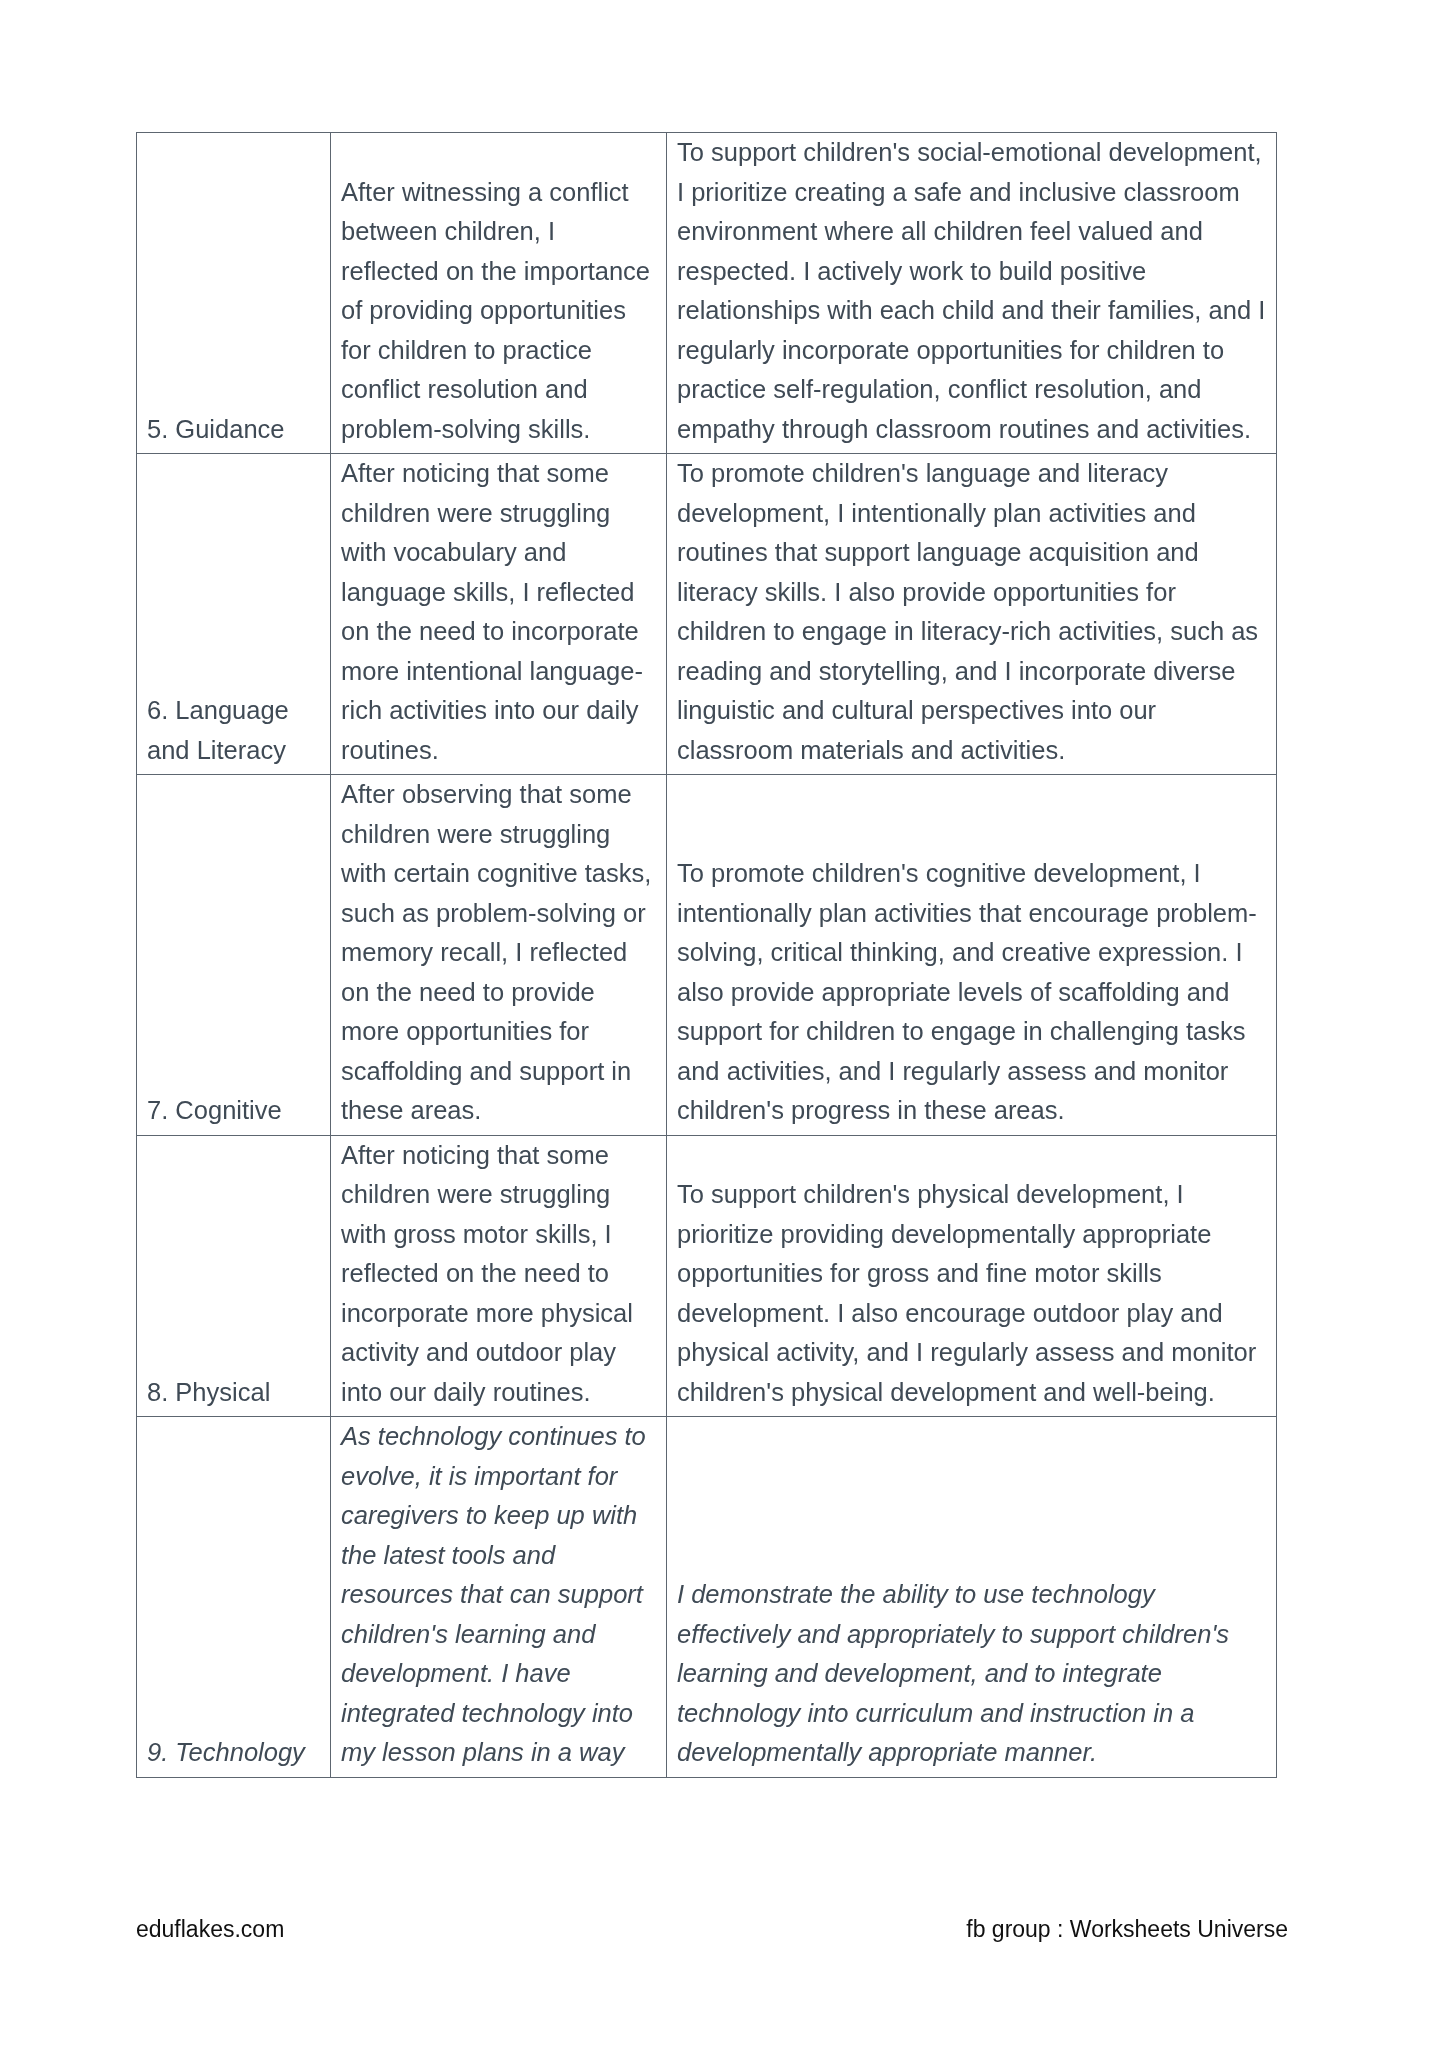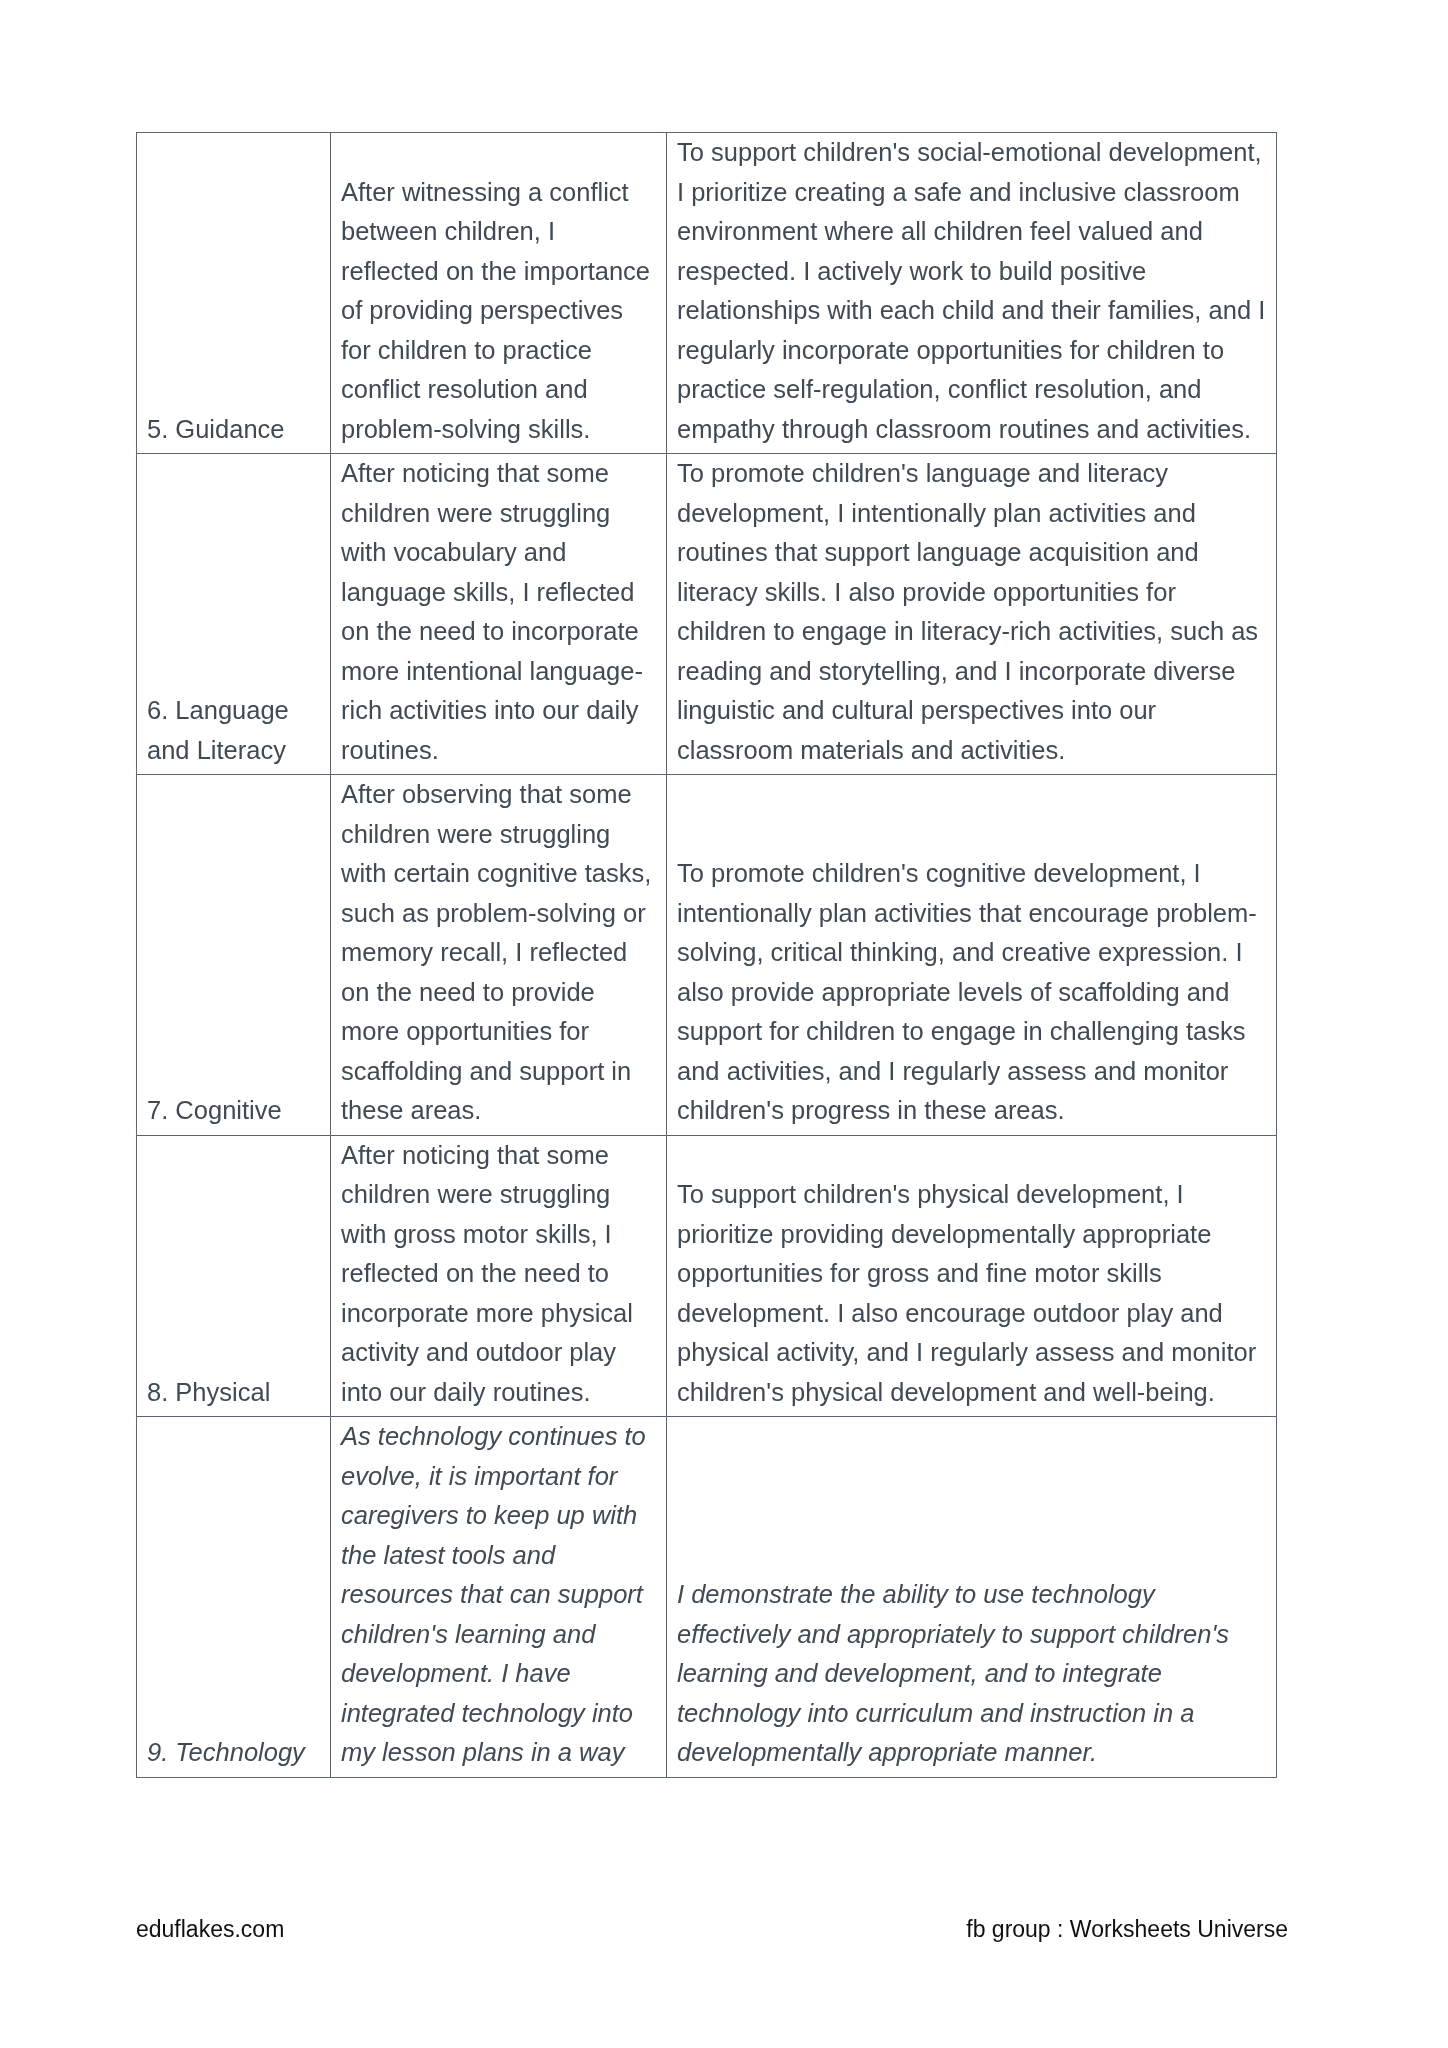--- a/index.html
+++ b/index.html
@@ -90,21 +90,21 @@
 
   <div class="table-wrap">
     <table class="reflection-table">
       <tbody>
 
         <tr>
           <td class="col-domain">
             <span class="cell-text">5. Guidance</span>
           </td>
           <td class="col-reflect">
-            <span class="cell-text">After witnessing a conflict between children, I reflected on the importance of providing perspectives for children to practice conflict resolution and problem-solving skills.</span>
+            <span class="cell-text">After witnessing a conflict between children, I reflected on the importance of providing opportunities for children to practice conflict resolution and problem-solving skills.</span>
           </td>
           <td class="col-practice">
             <span class="cell-text">To support children's social-emotional development, I prioritize creating a safe and inclusive classroom environment where all children feel valued and respected. I actively work to build positive relationships with each child and their families, and I regularly incorporate opportunities for children to practice self-regulation, conflict resolution, and empathy through classroom routines and activities.</span>
           </td>
         </tr>
 
         <tr>
           <td class="col-domain">
             <span class="cell-text">6. Language and Literacy</span>
           </td>

